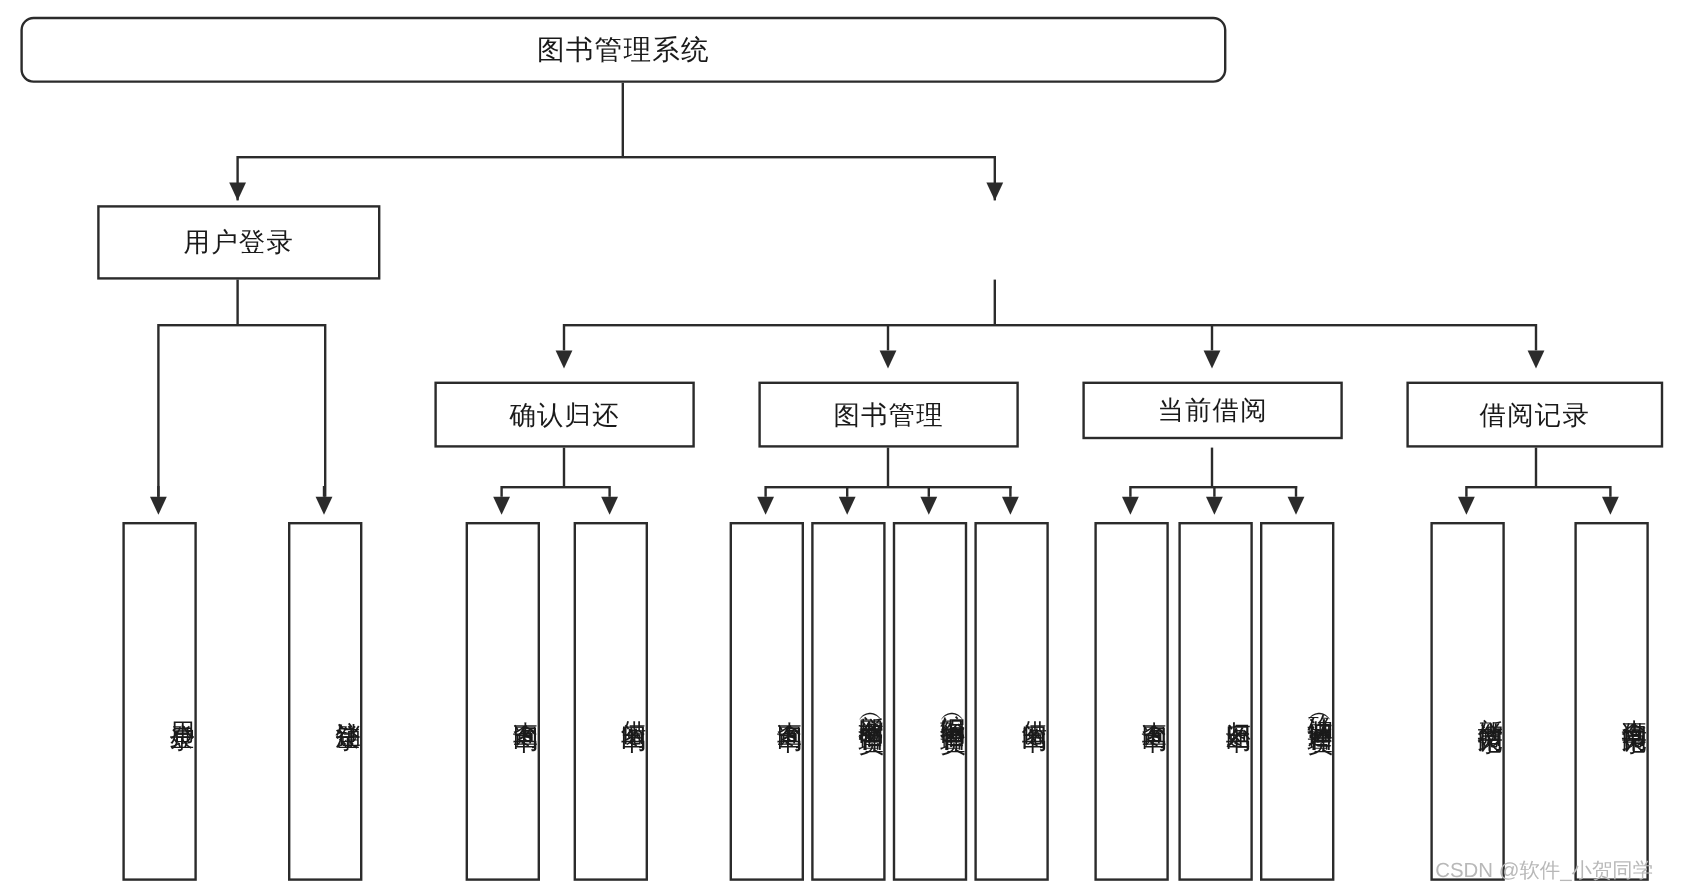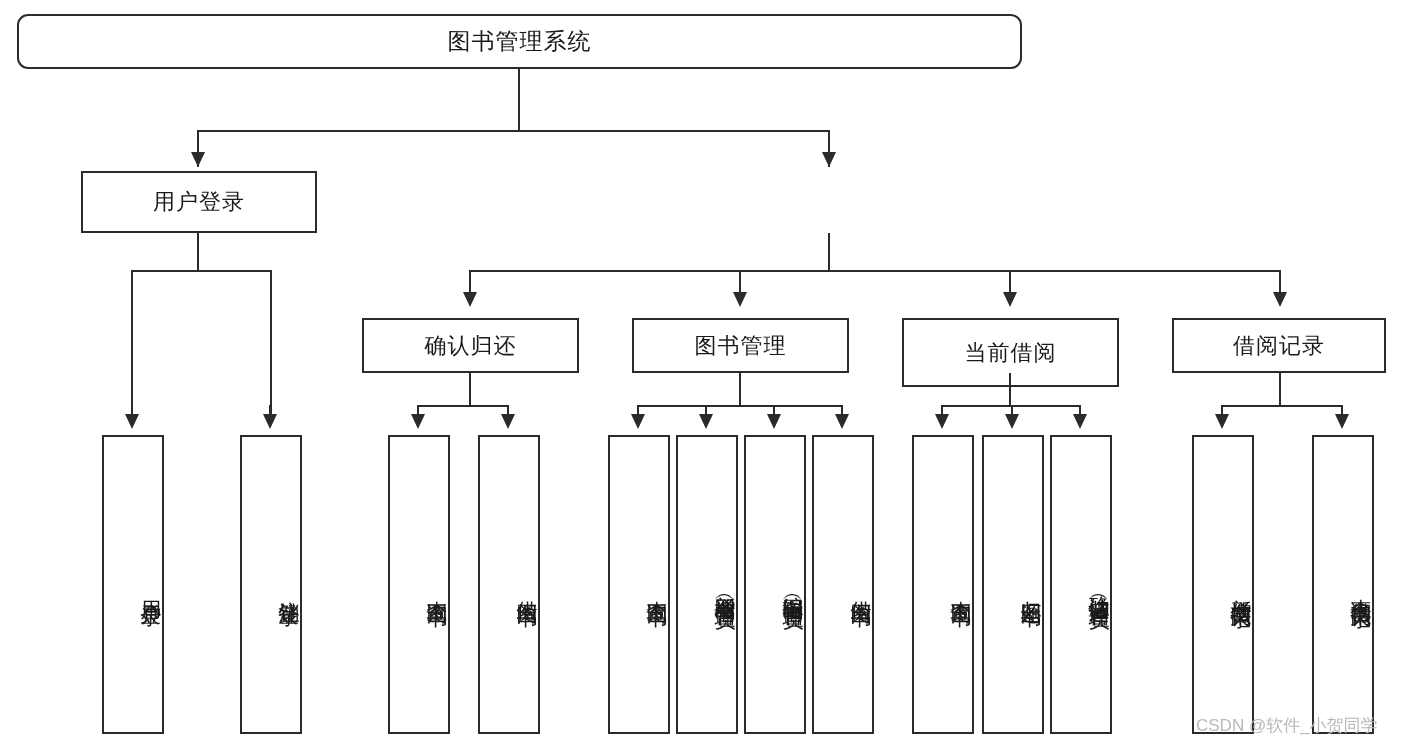--- a/index.html
+++ b/index.html
@@ -89,21 +89,21 @@
   <div class="box h-box" id="node-l2-0" style="left: 81px; top: 171px; width: 236px; height: 62px;">
     <span>用户登录</span>
   </div>
 
   <div class="box h-box" id="node-l3-0" style="left: 362px; top: 318px; width: 217px; height: 55px;">
     <span>确认归还</span>
   </div>
   <div class="box h-box" id="node-l3-1" style="left: 632px; top: 318px; width: 217px; height: 55px;">
     <span>图书管理</span>
   </div>
-  <div class="box h-box" id="node-l3-2" style="left: 902px; top: 318px; width: 217px; height: 69px;">
+  <div class="box h-box" id="node-l3-2" style="left: 902px; top: 318px; width: 217px; height: 48px;">
     <span>当前借阅</span>
   </div>
   <div class="box h-box" id="node-l3-3" style="left: 1172px; top: 318px; width: 214px; height: 55px;">
     <span>借阅记录</span>
   </div>
 
   <div class="box v-box" id="leaf-0" style="left: 102px; top: 435px; width: 62px; height: 299px;">
     <span class="v-label">用户登录</span>
   </div>
   <div class="box v-box" id="leaf-1" style="left: 240px; top: 435px; width: 62px; height: 299px;">

